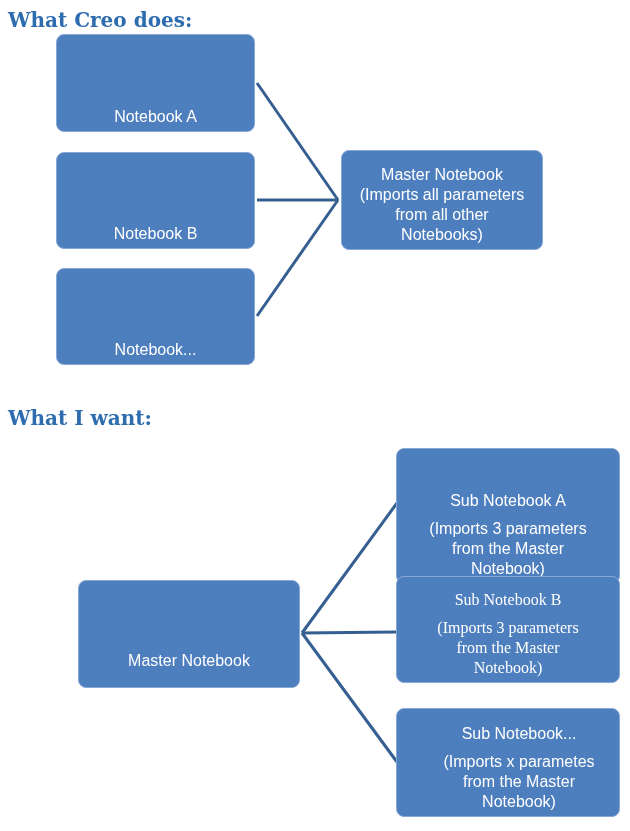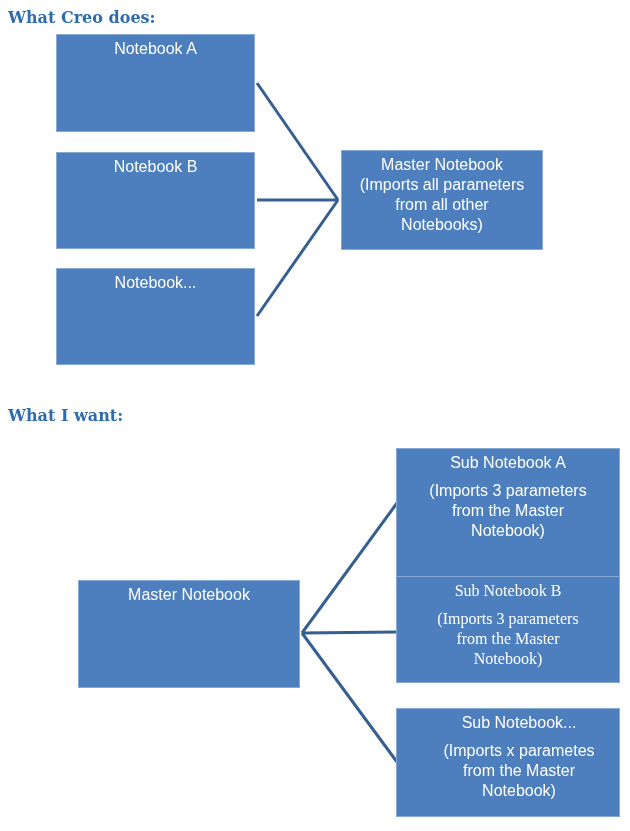--- a/index.html
+++ b/index.html
@@ -24,34 +24,34 @@
   }
   .connectors line {
     stroke: var(--connector, #365f91);
     stroke-width: 3;
   }
   .section-heading {
     position: absolute;
     left: 8px;
     font-family: "DejaVu Serif", "Liberation Serif", serif;
     font-weight: bold;
-    font-size: 16px;
+    font-size: 20px;
     color: var(--heading-text, #2d6cae);
   }
   .node {
     position: absolute;
     box-sizing: border-box;
     background: var(--box-fill, #4d7ebd);
     border: 1px solid var(--box-border, #87a9d5);
-    border-radius: 0;
+    border-radius: 8px;
     color: var(--box-text, #ffffff);
     display: flex;
     flex-direction: column;
     align-items: center;
-    justify-content: flex-start;
+    justify-content: flex-end;
     text-align: center;
     font-size: 16px;
     line-height: 20px;
     padding: 4px 2px;
   }
   .node .node-title,
   .node .node-body {
     white-space: pre-line;
     display: block;
   }

